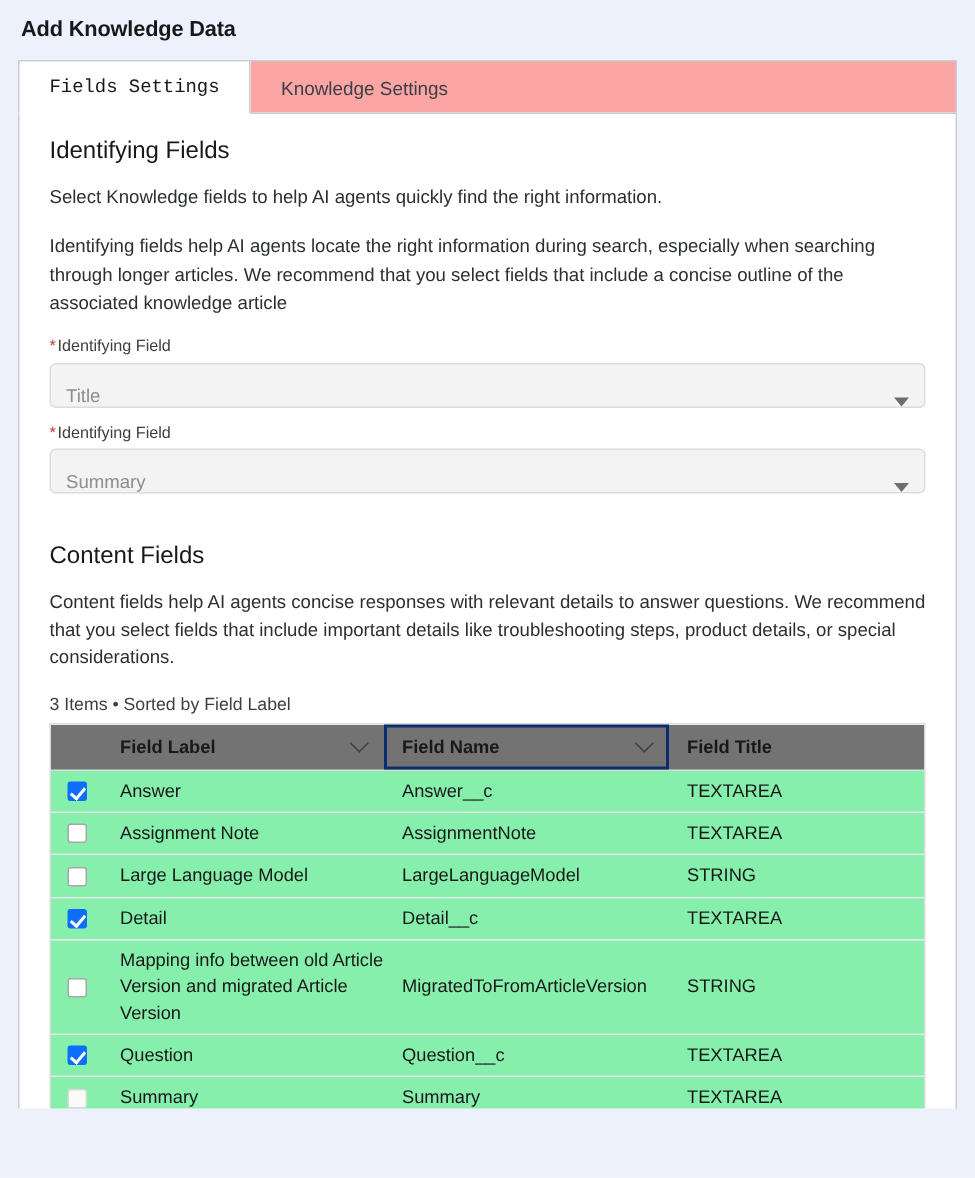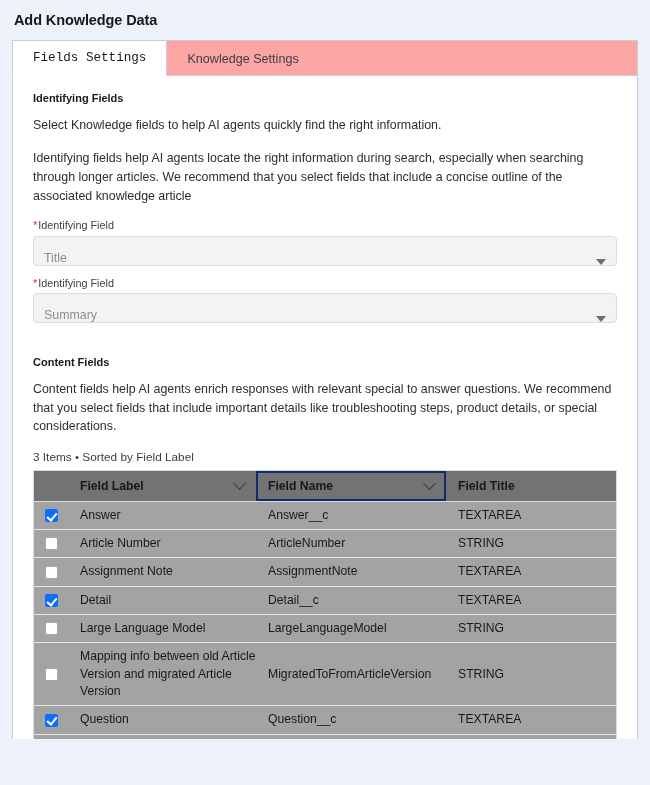--- a/index.html
+++ b/index.html
@@ -77,22 +77,22 @@
     margin: 0 12px 12px 12px;
     background: #ffffff;
     border: 1px solid #c9cdd3;
     height: 707px;
     padding: 16px 20px 0 20px;
     overflow: hidden;
     position: relative;
   }
 
   h3.sec-title {
-    font-size: 11px;
-    font-weight: bold;
+    font-size: 16px;
+    font-weight: normal;
     color: #16191c;
     margin: 0 0 12px 0;
   }
   p.sec-text {
     font-size: 12.4px;
     color: #2b2f33;
     line-height: 1.52;
     margin: 0 0 14px 0;
   }
   p.sec-text.tight { margin-bottom: 14px; }
@@ -188,21 +188,21 @@
     background: #f3f3f3;
     z-index: 2;
   }
 
   table.fields tbody td {
     border-bottom: 1px solid #e8e8e8;
     padding: 5px 0 5px 12px;
     color: #181818;
     vertical-align: middle;
     line-height: 1.42;
-    background: #a3a3a3;
+    background: #86efac;
     margin-top: 38px;
   }
   table.fields tbody td.col-check {
     padding: 0;
     text-align: center;
   }
 
   
   .cb {
     width: 13px; height: 13px;
@@ -273,21 +273,21 @@
       </div>
       <div class="select-box">
         <span>Summary</span>
         <span class="caret"></span>
       </div>
     </div>
 
     <div class="spacer-lg"></div>
 
     <h3 class="sec-title">Content Fields</h3>
-    <p class="sec-text">Content fields help AI agents enrich responses with relevant special to answer questions. We recommend that you select fields that include important details like troubleshooting steps, product details, or special considerations.</p>
+    <p class="sec-text">Content fields help AI agents concise responses with relevant details to answer questions. We recommend that you select fields that include important details like troubleshooting steps, product details, or special considerations.</p>
 
     <div class="list-meta">3 Items • Sorted by Field Label</div>
 
     <div class="table-outer">
       <table class="fields">
         <colgroup>
           <col style="width:34px">
           <col style="width:188px">
           <col style="width:190px">
           <col>
@@ -310,43 +310,37 @@
         </thead>
         <tbody id="rows-body">
             <tr>
               <td class="col-check"><span class="cb checked"></span></td>
               <td>Answer</td>
               <td>Answer__c</td>
               <td>TEXTAREA</td>
             </tr>
             <tr>
               <td class="col-check"><span class="cb"></span></td>
-              <td>Article Number</td>
-              <td>ArticleNumber</td>
-              <td>STRING</td>
-            </tr>
-            <tr>
-              <td class="col-check"><span class="cb"></span></td>
               <td>Assignment Note</td>
               <td>AssignmentNote</td>
-              <td>TEXTAREA</td>
-            </tr>
-            <tr>
-              <td class="col-check"><span class="cb checked"></span></td>
-              <td>Detail</td>
-              <td>Detail__c</td>
               <td>TEXTAREA</td>
             </tr>
             <tr>
               <td class="col-check"><span class="cb"></span></td>
               <td>Large Language Model</td>
               <td>LargeLanguageModel</td>
               <td>STRING</td>
             </tr>
             <tr>
+              <td class="col-check"><span class="cb checked"></span></td>
+              <td>Detail</td>
+              <td>Detail__c</td>
+              <td>TEXTAREA</td>
+            </tr>
+            <tr>
               <td class="col-check"><span class="cb"></span></td>
               <td>Mapping info between old Article Version and migrated Article Version</td>
               <td>MigratedToFromArticleVersion</td>
               <td>STRING</td>
             </tr>
             <tr>
               <td class="col-check"><span class="cb checked"></span></td>
               <td>Question</td>
               <td>Question__c</td>
               <td>TEXTAREA</td>

